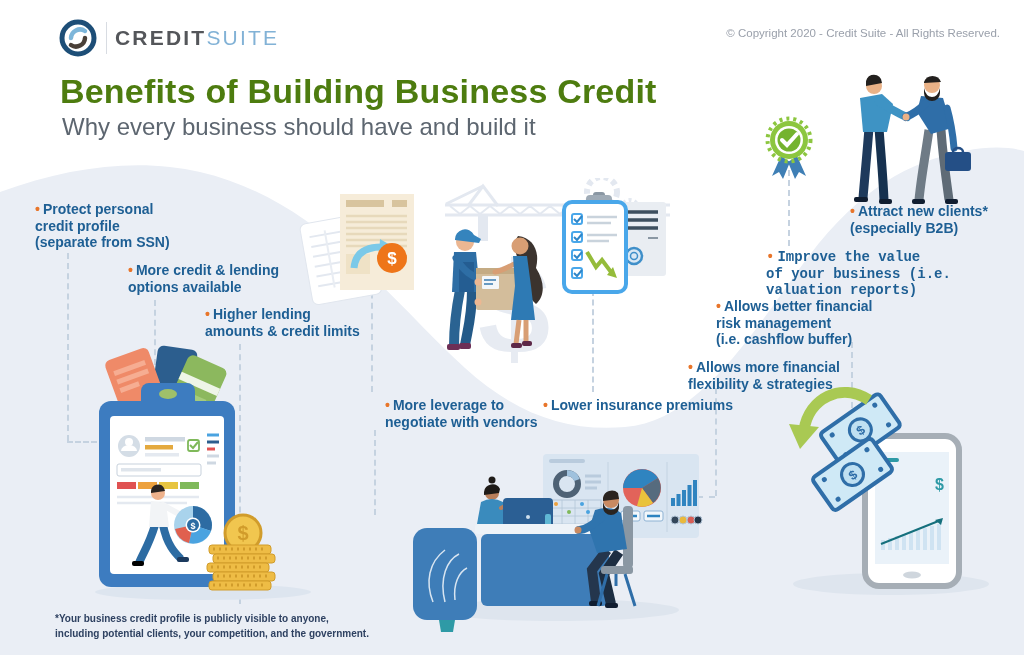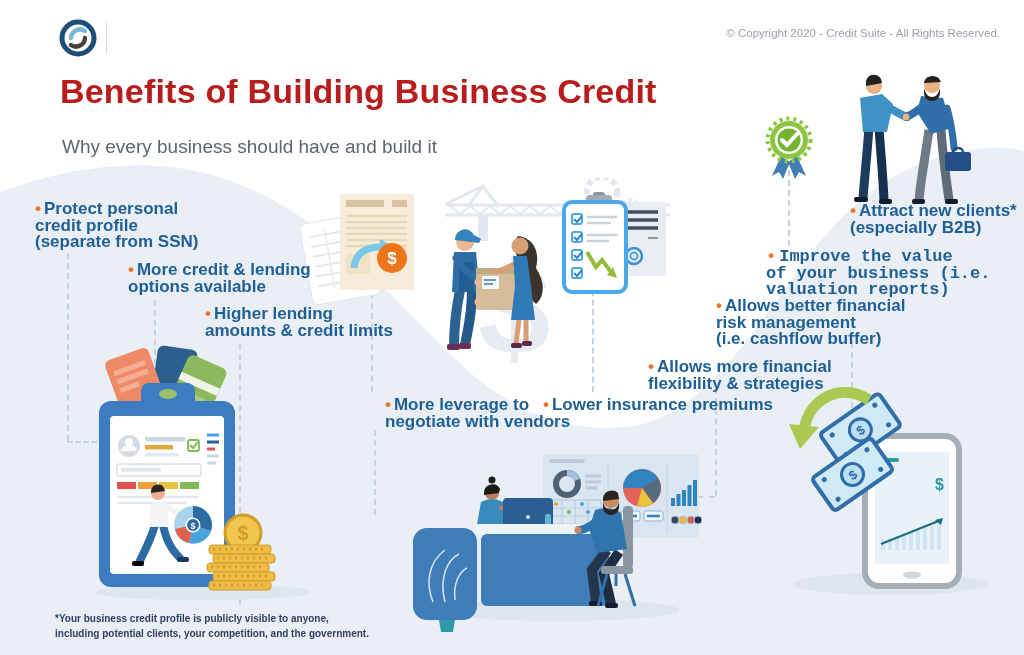--- a/index.html
+++ b/index.html
@@ -8,29 +8,29 @@
   svg text{font-family:"Liberation Sans",sans-serif;}
   .abs{position:absolute;}
   
   .header-left{position:absolute;left:58px;top:18px;display:flex;align-items:center;gap:8px;}
   .logo-divider{width:1px;height:32px;background:#d8dce2;}
   .brand{font-size:21px;letter-spacing:2.2px;white-space:nowrap;}
   .brand .p1{color:#54565a;font-weight:700;}
   .brand .p2{color:#82b2d6;font-weight:400;}
   .copyright{position:absolute;right:24px;top:27px;font-size:11.5px;color:#9aa0ab;}
   
-  .title{position:absolute;left:60px;top:72px;font-size:34px;font-weight:700;color:#b91c1c;letter-spacing:0.2px;}
-  .subtitle{position:absolute;left:62px;top:136px;font-size:19px;color:#5d6670;}
+  .title{position:absolute;left:60px;top:72px;font-size:34px;font-weight:700;color:#4d7c0f;letter-spacing:0.2px;}
+  .subtitle{position:absolute;left:62px;top:113px;font-size:24px;color:#5d6670;}
   
-  .b{position:absolute;font-size:17px;font-weight:700;color:#1e5f94;line-height:16.5px;}
+  .b{position:absolute;font-size:14px;font-weight:700;color:#1e5f94;line-height:16.5px;}
   .b .dot{color:#e8752a;margin-right:3px;}
   .b .btext{white-space:pre-line;}
   .b0{left:35px;top:201px;}  .b1{left:128px;top:262px;} .b2{left:205px;top:306px;}
   .b3{left:248px;top:358px;} .b4{left:385px;top:397px;} .b5{left:543px;top:397px;}
-  .b6{left:648px;top:359px;} .b7{left:716px;top:298px;} .b8{left:766px;top:249px;font-family:Liberation Mono, monospace;}
+  .b6{left:688px;top:359px;} .b7{left:716px;top:298px;} .b8{left:766px;top:249px;font-family:Liberation Mono, monospace;}
   .b9{left:850px;top:203px;}
   
   .footnote{position:absolute;left:55px;top:611px;font-size:10px;font-weight:700;
             color:#2e4161;line-height:15px;white-space:pre-line;}
   
   .dash-v{position:absolute;width:0;border-left:2px dashed #c5d2e0;}
   .dash-h{position:absolute;height:0;border-top:2px dashed #c5d2e0;}
   .ill{position:absolute;}
 </style>
 </head>
@@ -394,20 +394,23 @@
     </g>
   </svg>
 
   <div class="header-left">
     <svg width="40" height="40" viewBox="0 0 40 40">
       <circle cx="20" cy="20" r="16" fill="none" stroke="#1d4e77" stroke-width="5"></circle>
       <path d="M27,13 a9,9 0 0 0 -14,7" stroke="#7db6da" stroke-width="4.5" fill="none" stroke-linecap="round"></path>
       <path d="M13,27 a9,9 0 0 0 14,-7" stroke="#4a4038" stroke-width="4.5" fill="none" stroke-linecap="round"></path>
     </svg>
     <div class="logo-divider"></div>
+    <div class="brand">
+      <span class="p1">CREDIT</span><span class="p2">SUITE</span>
+    </div>
   </div>
   <div class="copyright">© Copyright 2020 - Credit Suite - All Rights Reserved.</div>
 
   <div class="title">Benefits of Building Business Credit</div>
   <div class="subtitle">Why every business should have and build it</div>
 
   <div class="b b0"><span class="dot">•</span><span class="btext">Protect personal
 credit profile
 (separate from SSN)</span></div>
   <div class="b b1"><span class="dot">•</span><span class="btext">More credit &amp; lending

